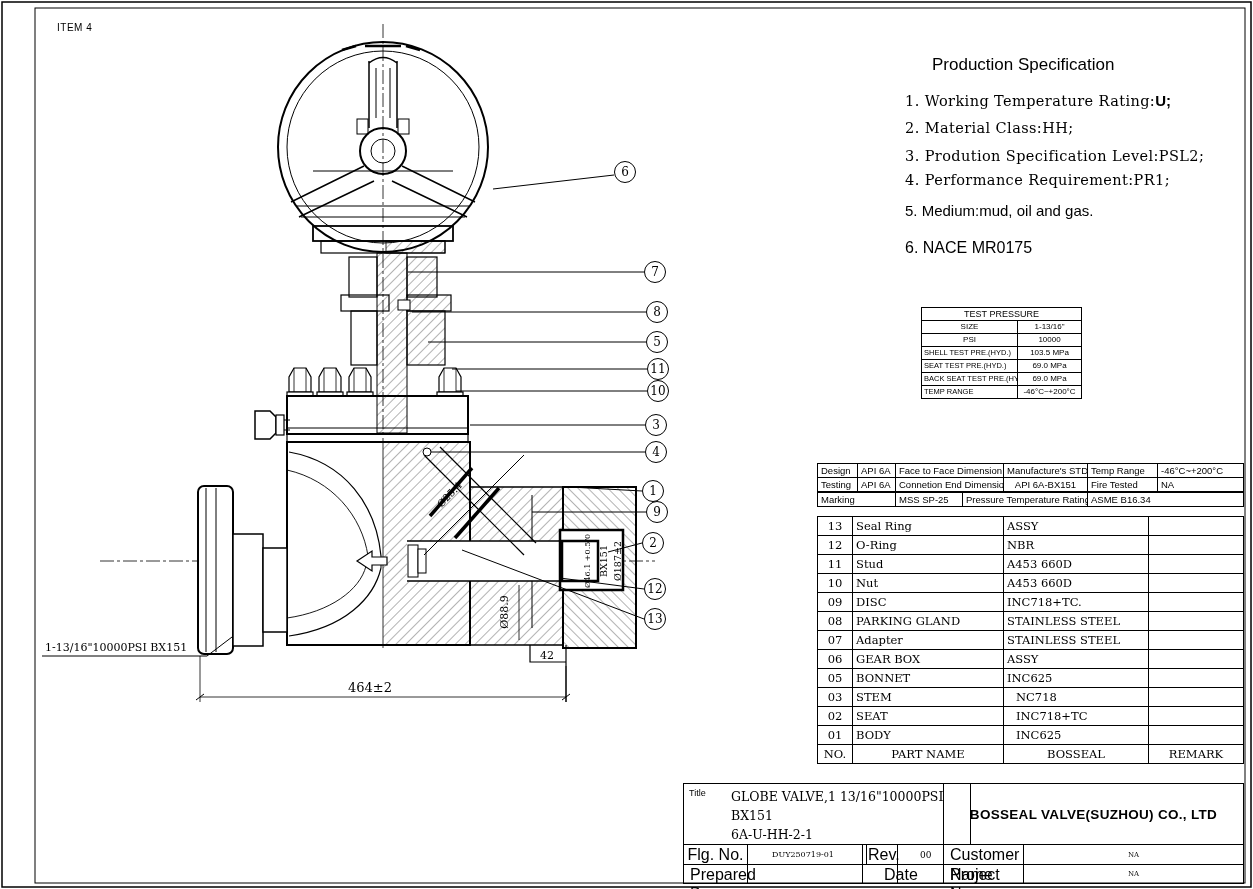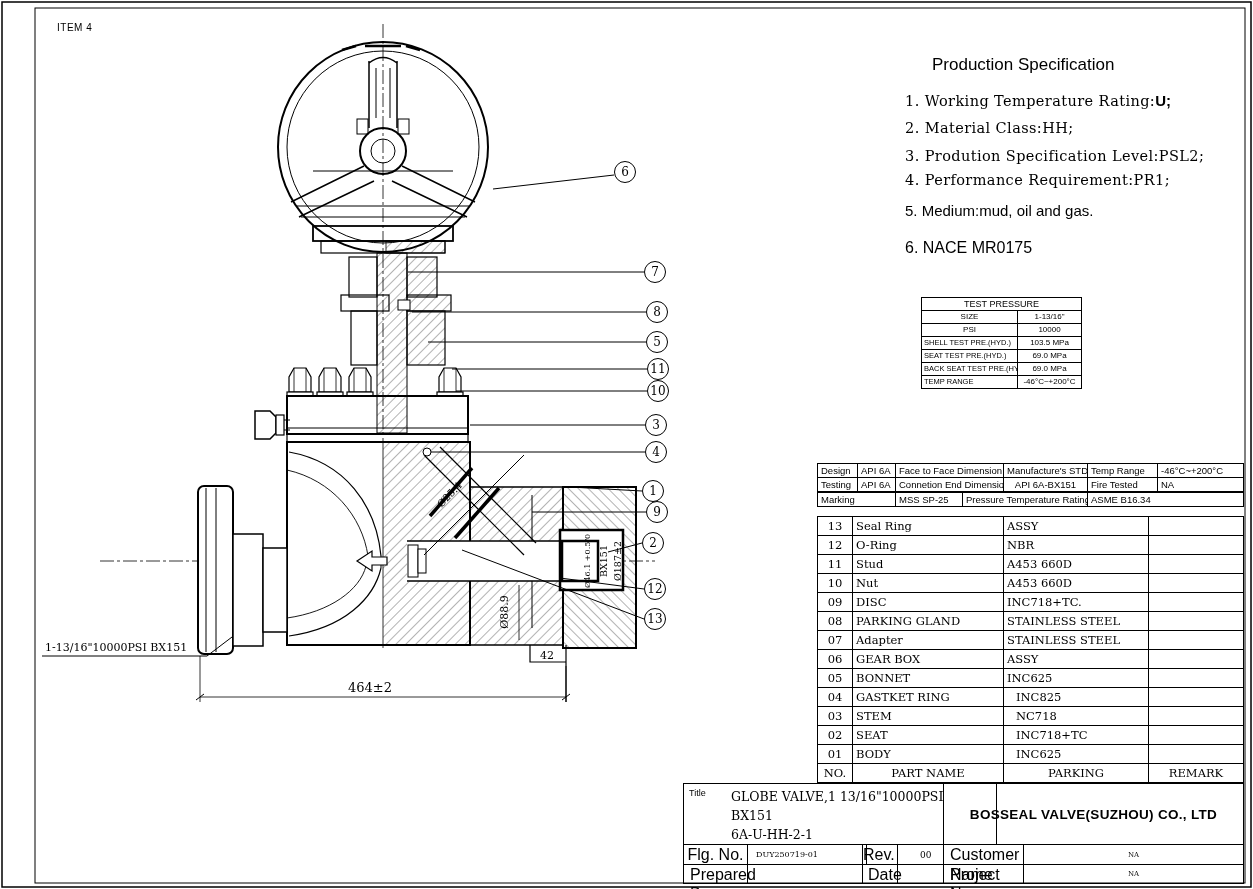--- a/index.html
+++ b/index.html
@@ -7,21 +7,21 @@
   .abs{position:absolute;}
   .cad{font-family:"DejaVu Serif",serif;}
   table{border-collapse:collapse;table-layout:fixed;}
   td{border:1px solid #000;padding:0 3px;overflow:hidden;white-space:nowrap;vertical-align:middle;}
   
   #prod-title{left:932px;top:55px;font-size:17px;}
   .spec-line{left:905px;white-space:nowrap;}
   .spec-serif{font-family:"DejaVu Serif",serif;font-size:14.5px;letter-spacing:.4px;}
   .spec-sans{font-size:15px;}
   
-  #tp-table{left:921px;top:297px;width:160px;}
+  #tp-table{left:921px;top:307px;width:160px;}
   #tp-table td{font-size:7.5px;height:12px;line-height:12px;padding:0 2px;}
   #tp-table td.v{text-align:center;font-size:8px;}
   #tp-table td.t{text-align:center;font-size:9px;}
   
   .dspec td{font-size:9.5px;height:13px;line-height:13px;}
   #dspec12{left:817px;top:463px;width:426px;}
   #dspec3{left:817px;top:492px;width:426px;}
   
   #parts{left:817px;top:516px;width:426px;}
   #parts td{font-family:"DejaVu Serif",serif;font-size:11.5px;height:18px;line-height:18px;}
@@ -389,69 +389,63 @@
         <td>ASSY</td>
         <td></td>
       </tr>
   <tr>
         <td class="c">05</td>
         <td>BONNET</td>
         <td>INC625</td>
         <td></td>
       </tr>
   <tr>
-        <td class="c">04</td>
-        <td>GASTKET RING</td>
-        <td style="padding-left:12px">INC825</td>
-        <td></td>
-      </tr>
-  <tr>
         <td class="c">03</td>
         <td>STEM</td>
         <td style="padding-left:12px">NC718</td>
         <td></td>
       </tr>
   <tr>
         <td class="c">02</td>
         <td>SEAT</td>
         <td style="padding-left:12px">INC718+TC</td>
         <td></td>
       </tr>
   <tr>
         <td class="c">01</td>
         <td>BODY</td>
         <td style="padding-left:12px">INC625</td>
         <td></td>
       </tr>
   <tr>
         <td class="c">NO.</td>
         <td style="text-align:center">PART NAME</td>
-        <td style="text-align:center">PARKING</td>
+        <td style="text-align:center">BOSSEAL</td>
         <td style="text-align:center">REMARK</td>
       </tr>
 </tbody>
   </table>
 
 <div>
-  <div class="tb" style="left:683px;top:783px;width:314px;height:62px;">
+  <div class="tb" style="left:683px;top:783px;width:288px;height:62px;">
     <span class="abs lab" style="left:5px;top:4px;">Title</span>
     <div class="abs cad" style="left:47px;top:3px;font-size:12.5px;line-height:19px;">
       <div>GLOBE VALVE,1 13/16"10000PSI</div>
       <div>BX151</div>
       <div>6A-U-HH-2-1</div>
     </div>
   </div>
   <div class="tb ctr" style="left:943px;top:783px;width:301px;height:62px;font-weight:bold;font-size:13.5px;letter-spacing:.3px;">BOSSEAL VALVE(SUZHOU) CO., LTD</div>
 
   <div class="tb ctr lab" style="left:683px;top:844px;width:65px;height:21px;">Flg. No.</div>
-  <div class="tb cad" style="left:747px;top:844px;width:120px;height:21px;font-size:8px;line-height:20px;padding-left:8px;box-sizing:border-box;">DUY250719-01</div>
-  <div class="tb lab" style="left:862px;top:844px;width:36px;height:21px;line-height:20px;box-sizing:border-box;">Rev.</div>
+  <div class="tb cad" style="left:747px;top:844px;width:120px;height:21px;font-size:8px;line-height:20px;padding-left:24px;box-sizing:border-box;">DUY250719-01</div>
+  <div class="tb lab" style="left:862px;top:844px;width:36px;height:21px;line-height:20px;padding-left:5px;box-sizing:border-box;">Rev.</div>
   <div class="tb cad" style="left:897px;top:844px;width:47px;height:21px;font-size:9px;line-height:20px;padding-left:22px;box-sizing:border-box;">00</div>
   <div class="tb lab" style="left:943px;top:844px;width:81px;height:21px;line-height:20px;padding-left:6px;box-sizing:border-box;">Customer Name</div>
   <div class="tb ctr cad" style="left:1023px;top:844px;width:221px;height:21px;font-size:7px;">NA</div>
 
   <div class="tb lab" style="left:683px;top:864px;width:65px;height:20px;line-height:19px;padding-left:6px;box-sizing:border-box;">Prepared By</div>
   <div class="tb" style="left:747px;top:864px;width:116px;height:20px;"></div>
-  <div class="tb lab" style="left:862px;top:864px;width:36px;height:20px;line-height:19px;padding-left:5px;box-sizing:border-box;">Date</div>
+  <div class="tb lab" style="left:862px;top:864px;width:36px;height:20px;line-height:19px;padding-left:21px;box-sizing:border-box;">Date</div>
   <div class="tb" style="left:897px;top:864px;width:47px;height:20px;"></div>
   <div class="tb lab" style="left:943px;top:864px;width:81px;height:20px;line-height:19px;padding-left:6px;box-sizing:border-box;">Project Name</div>
   <div class="tb ctr cad" style="left:1023px;top:864px;width:221px;height:20px;font-size:7px;">NA</div>
 </div>
 
 </body></html>

